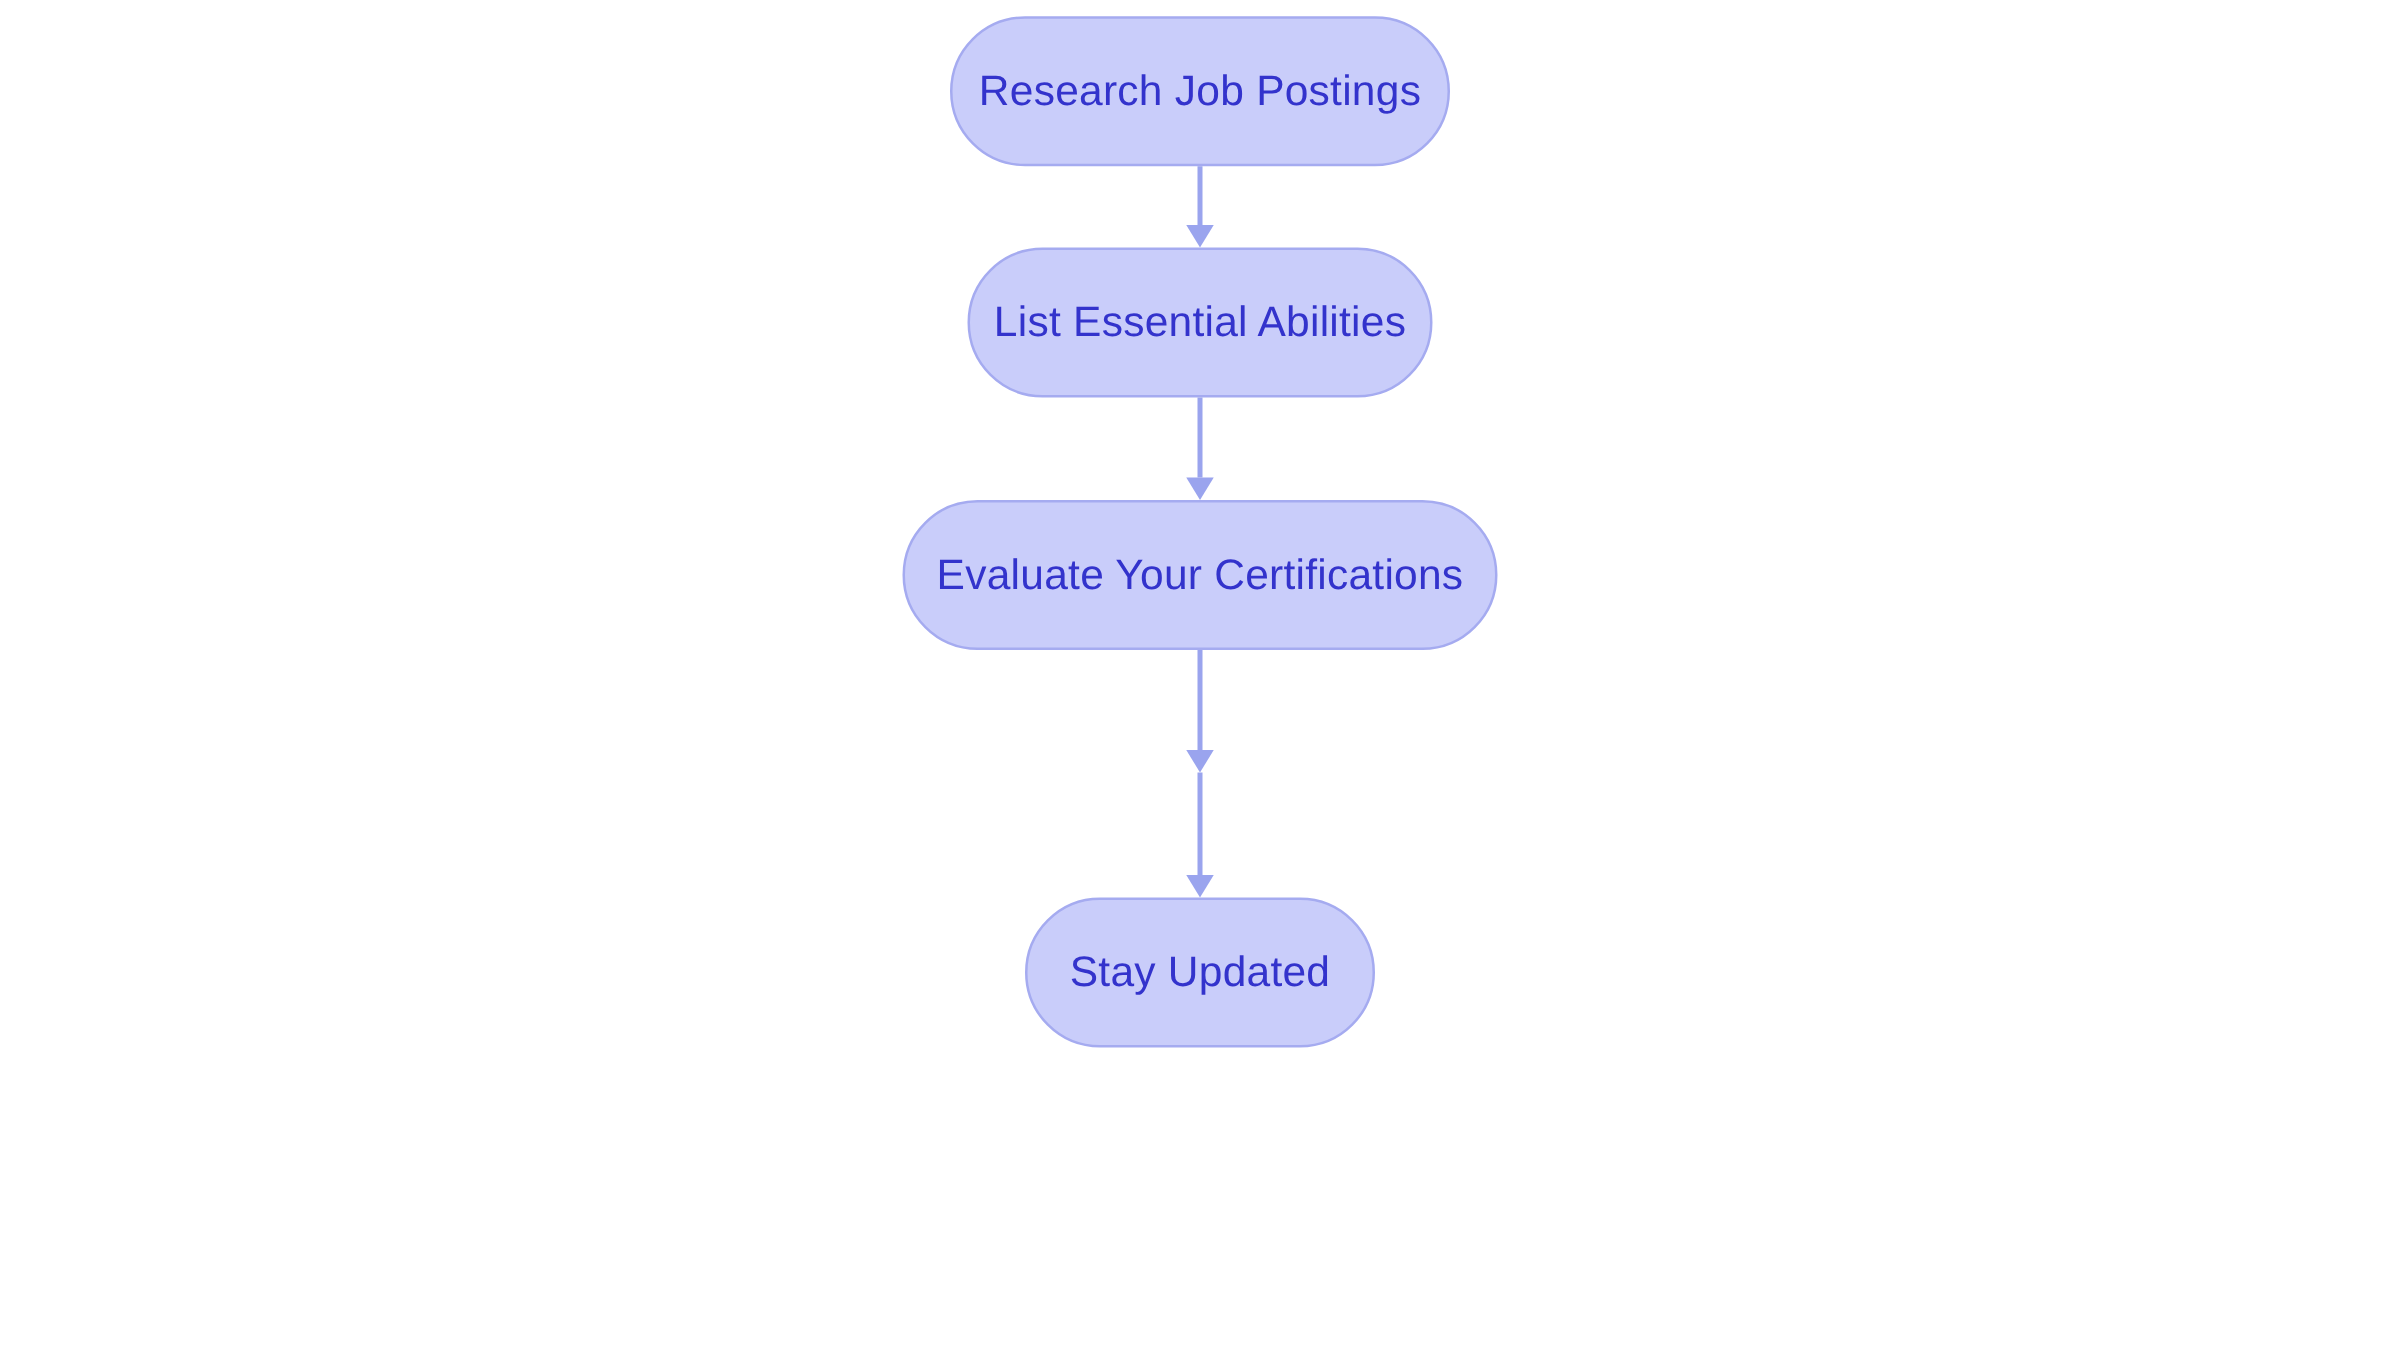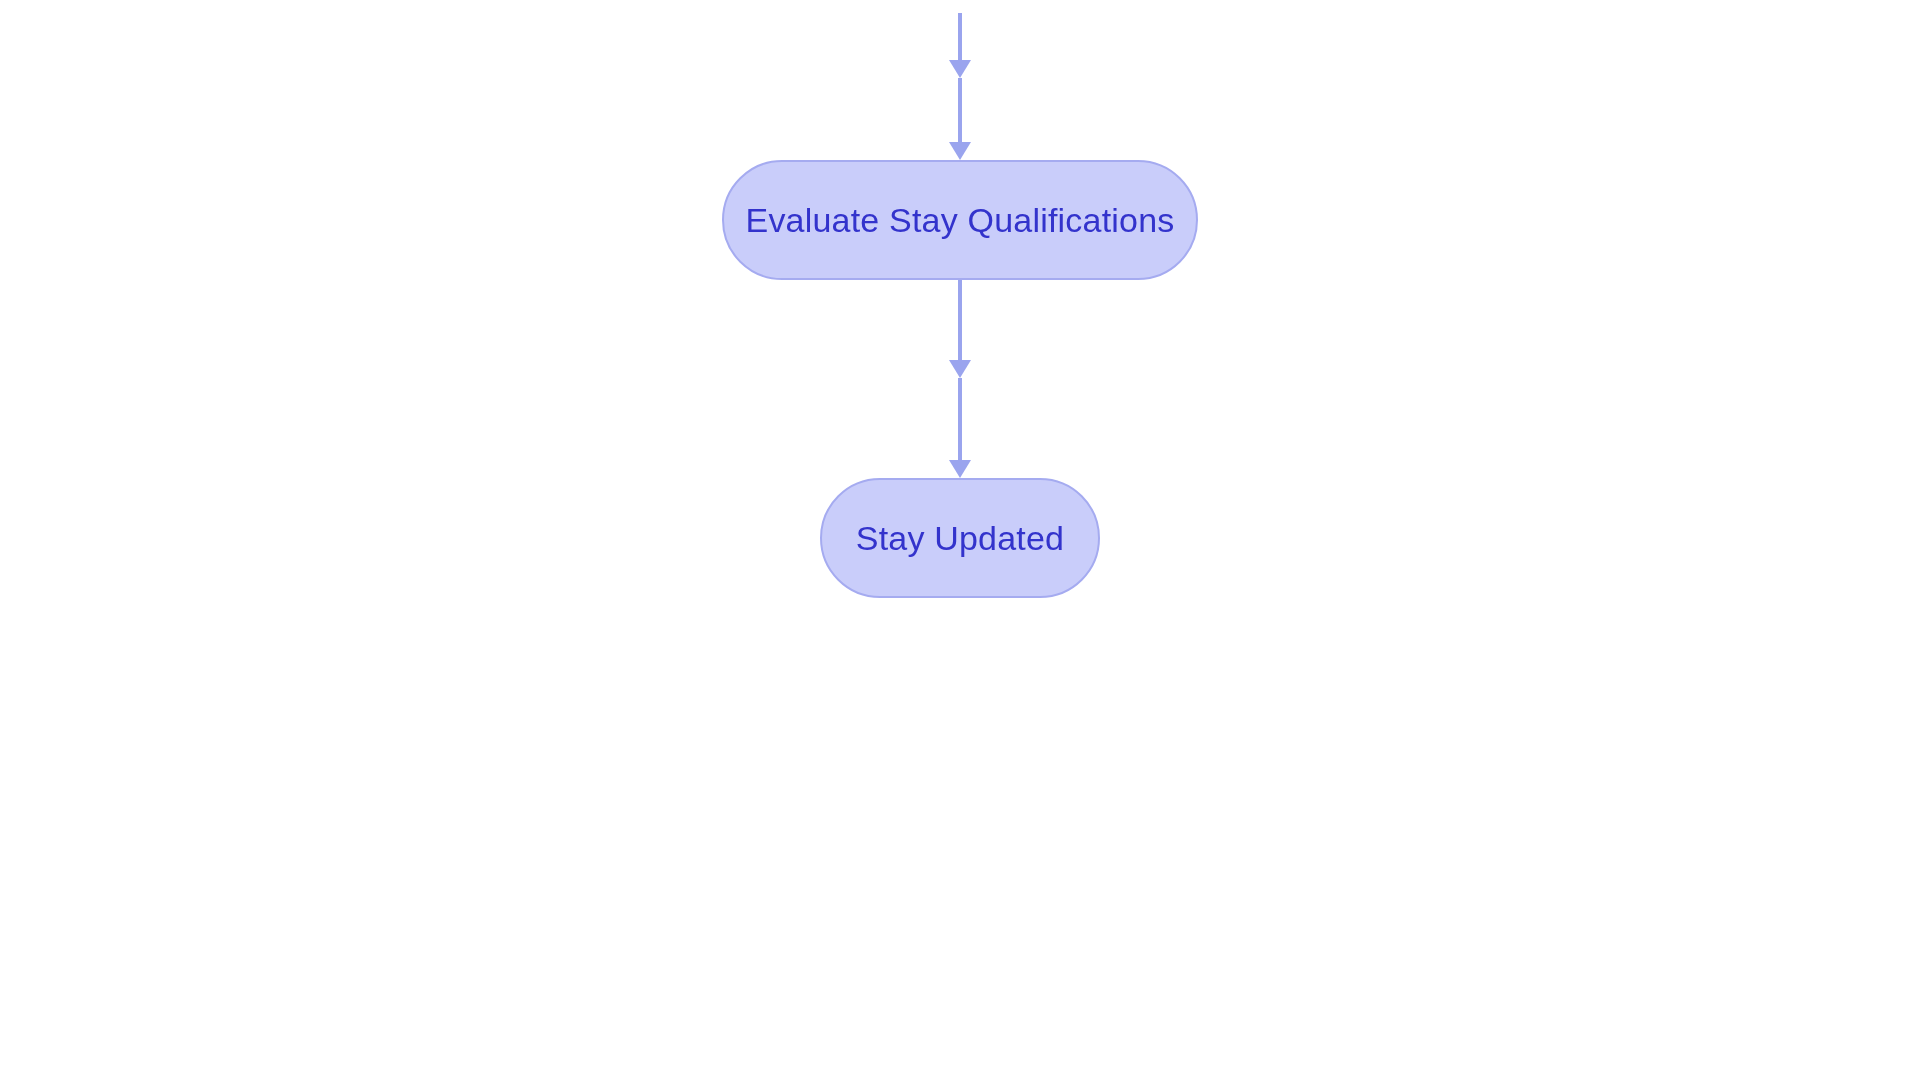--- a/index.html
+++ b/index.html
@@ -92,34 +92,40 @@
   .top-spacer-13 { height: 13px; flex: 0 0 auto; }
 </style>
 </head>
 <body>
 
 <div id="flowchart">
   <div class="flow-column">
 
     <div class="top-spacer-13"></div>
 
+    <div class="node node-w-400">
+      <span class="node-label">Research Job Postings</span>
+    </div>
 
     <div class="connector conn-h-65">
       <div class="connector-line"></div>
       <div class="connector-head"></div>
     </div>
 
+    <div class="node node-w-372">
+      <span class="node-label">List Essential Abilities</span>
+    </div>
 
     <div class="connector conn-h-82">
       <div class="connector-line"></div>
       <div class="connector-head"></div>
     </div>
 
     <div class="node node-w-476">
-      <span class="node-label">Evaluate Stay Qualifications</span>
+      <span class="node-label">Evaluate Your Certifications</span>
     </div>
 
     <div class="connector conn-h-98">
       <div class="connector-line"></div>
       <div class="connector-head"></div>
     </div>
 
 
     <div class="connector conn-h-100">
       <div class="connector-line"></div>

